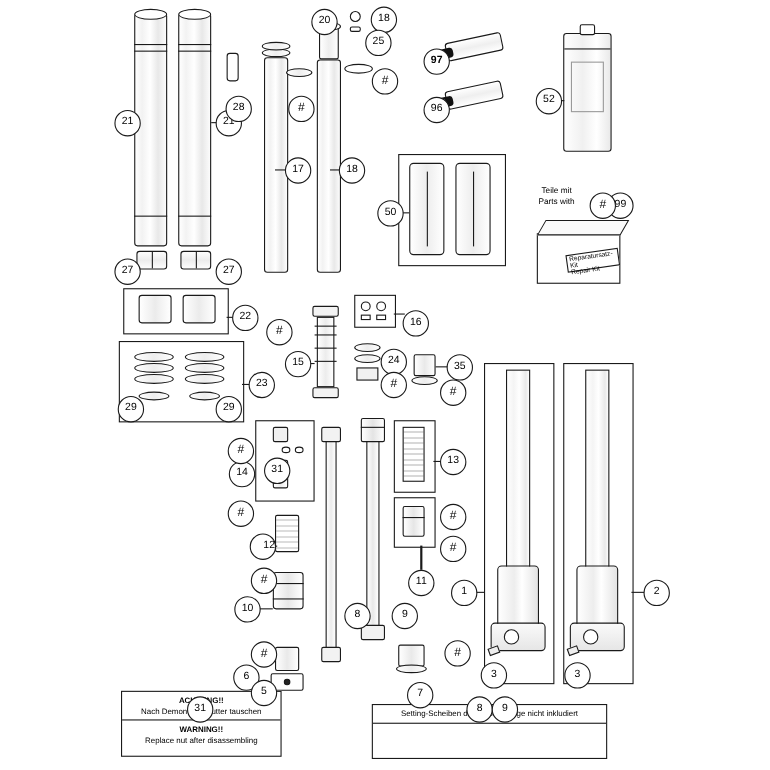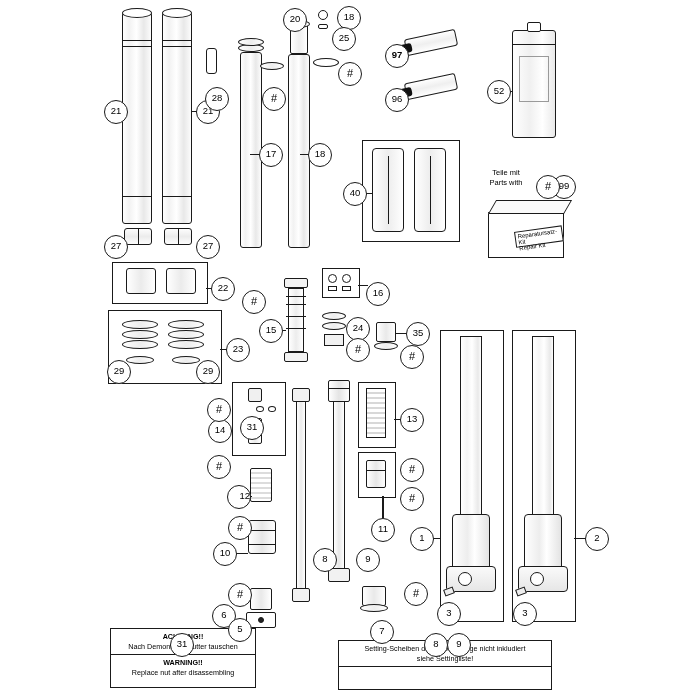--- a/index.html
+++ b/index.html
@@ -300,39 +300,38 @@
   <div class="notebox" style="left:110px; top:628px; width:146px; height:60px;">
     <div style="font-weight:bold;">ACHTUNG!!</div>
     <div>Nach Demontage Mutter tauschen</div>
     <div class="sep"></div>
     <div style="font-weight:bold;">WARNING!!</div>
     <div>Replace nut after disassembling</div>
   </div>
 
   <div class="notebox" style="left:338px; top:640px; width:214px; height:50px;">
     <div>Setting-Scheiben der Kolbenstange nicht inkludiert</div>
-    <div>siehe Settingliste!</div>
     <div class="sep"></div>
   </div>
 
   <div id="callout-layer">
       <div class="callout" style="left: 104px; top: 100px;">21</div>
       <div class="callout" style="left: 196px; top: 100px;">21</div>
       <div class="callout" style="left: 283px; top: 8px;">20</div>
       <div class="callout" style="left: 337px; top: 6px;">18</div>
       <div class="callout" style="left: 332px; top: 27px;">25</div>
       <div class="callout" style="left: 205px; top: 87px;">28</div>
       <div class="callout" style="left: 104px; top: 235px;">27</div>
       <div class="callout" style="left: 196px; top: 235px;">27</div>
       <div class="callout" style="left: 259px; top: 143px;">17</div>
       <div class="callout" style="left: 308px; top: 143px;">18</div>
       <div class="callout" style="left: 385px; top: 44px; font-weight: bold;">97</div>
       <div class="callout" style="left: 385px; top: 88px;">96</div>
       <div class="callout" style="left: 487px; top: 80px;">52</div>
-      <div class="callout" style="left: 343px; top: 182px;">40</div>
+      <div class="callout" style="left: 343px; top: 182px;">50</div>
       <div class="callout" style="left: 552px; top: 175px;">99</div>
       <div class="callout" style="left: 211px; top: 277px;">22</div>
       <div class="callout" style="left: 366px; top: 282px;">16</div>
       <div class="callout" style="left: 259px; top: 319px;">15</div>
       <div class="callout" style="left: 346px; top: 317px;">24</div>
       <div class="callout" style="left: 406px; top: 322px;">35</div>
       <div class="callout" style="left: 226px; top: 338px;">23</div>
       <div class="callout" style="left: 107px; top: 360px;">29</div>
       <div class="callout" style="left: 196px; top: 360px;">29</div>
       <div class="callout" style="left: 208px; top: 419px;">14</div>

